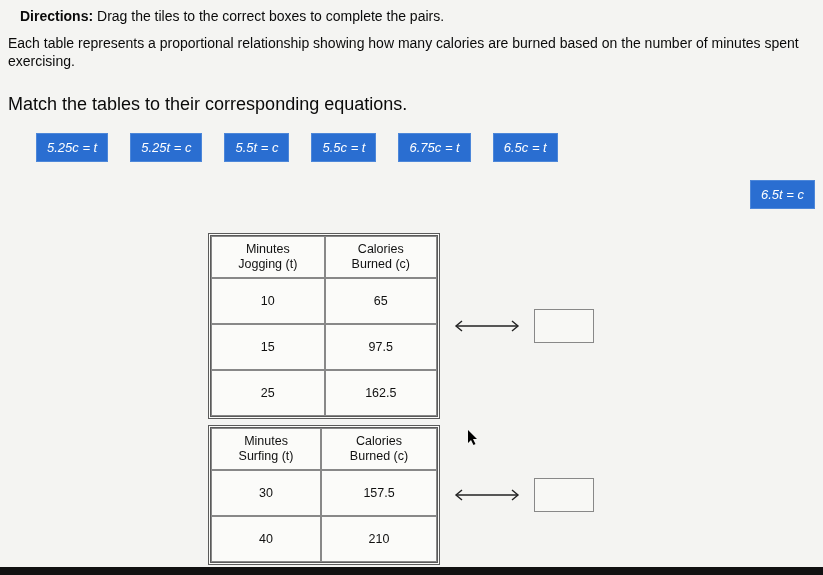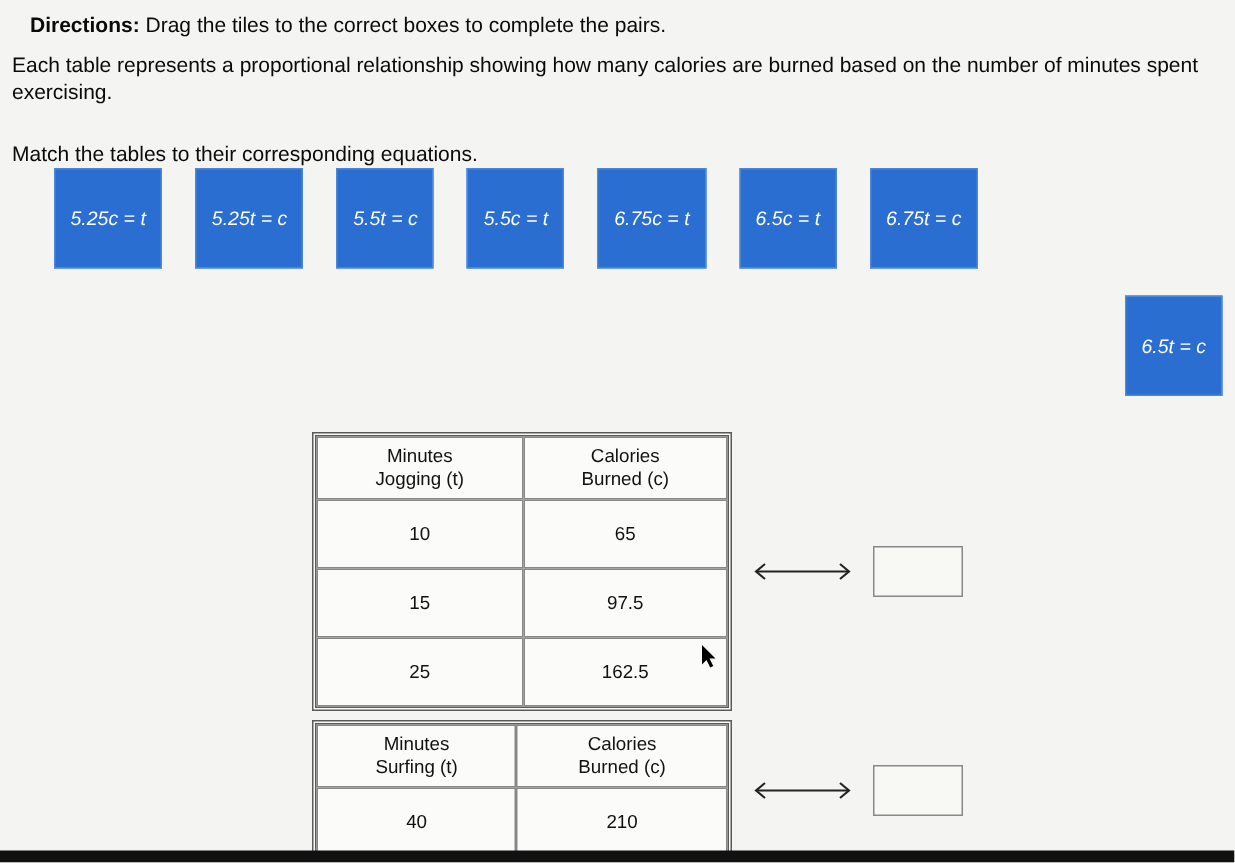--- a/index.html
+++ b/index.html
@@ -8,56 +8,56 @@
     height: 575px;
     font-family: Arial, Helvetica, sans-serif;
     background: #f4f4f2;
     color: #0a0a0a;
     padding: 8px 8px 0 8px;
     position: relative;
   }
   .directions { font-size: 14px; margin-bottom: 10px; margin-left: 12px; }
   .directions .label { font-weight: bold; }
   .prompt1 { font-size: 14px; margin-bottom: 24px; line-height: 1.3; }
-  .prompt2 { font-size: 14px; margin-bottom: 2px; }
+  .prompt2 { font-size: 18px; margin-bottom: 18px; }
   .tiles-row1 {
     display: flex;
     gap: 22px;
     padding-left: 28px;
     margin-bottom: 18px;
   }
   .tiles-row2 {
     display: flex;
     padding-left: 28px;
     margin-bottom: 24px;
     justify-content: flex-end;
   }
   .tile {
     background: #2a6ed1;
     color: #fff;
-    padding: 25px 10px;
+    padding: 6px 10px;
     font-size: 13px;
     border: 1px solid #4d87d9;
     font-style: italic;
     white-space: nowrap;
     cursor: grab;
   }
   .pairs-area { padding-left: 200px; }
   .pair-row {
     display: flex;
     align-items: center;
     gap: 12px;
     margin-bottom: 6px;
   }
   table.datatable {
     border: 3px double #5a5a5a;
     border-collapse: separate;
     border-spacing: 0;
     background: #fbfbf9;
-    width: 280px;
+    width: 232px;
   }
   table.datatable th, table.datatable td {
     border: 1px solid #888;
     text-align: center;
     font-size: 12.5px;
     padding: 15px 6px;
     font-weight: normal;
     color: #111;
   }
   table.datatable th { padding: 5px 4px; line-height: 1.2; }
@@ -98,21 +98,20 @@
 <div class="prompt1">Each table represents a proportional relationship showing how many calories are burned based on the number of minutes spent exercising.</div>
 <div class="prompt2">Match the tables to their corresponding equations.</div>
 
 <div class="tiles-row1">
   <div class="tile"><span>5.25c = t</span></div>
   <div class="tile"><span>5.25t = c</span></div>
   <div class="tile"><span>5.5t = c</span></div>
   <div class="tile"><span>5.5c = t</span></div>
   <div class="tile"><span>6.75c = t</span></div>
   <div class="tile"><span>6.5c = t</span></div>
-  <div class="tile"><span>6.75t = c</span></div>
 </div>
 
 <div class="tiles-row2">
   <div class="tile"><span>6.5t = c</span></div>
 </div>
 
 <div class="pairs-area">
 
   <div class="pair-row">
     <table class="datatable">
@@ -154,20 +153,24 @@
       <tbody>
           <tr>
         <th>
           <span>Minutes</span><br><span>Surfing (t)</span>
         </th>
         <th>
           <span>Calories</span><br><span>Burned (c)</span>
         </th>
       </tr>
       <tr>
+        <td>30</td>
+        <td>157.5</td>
+      </tr>
+      <tr>
         <td>40</td>
         <td>210</td>
       </tr>
     </tbody>
       </table>
     <div class="arrow">
       <svg viewBox="0 0 70 14">
         <line x1="4" y1="7" x2="66" y2="7" stroke="#222" stroke-width="1.4"></line>
         <polyline points="10,2 4,7 10,12" fill="none" stroke="#222" stroke-width="1.4"></polyline>
         <polyline points="60,2 66,7 60,12" fill="none" stroke="#222" stroke-width="1.4"></polyline>

